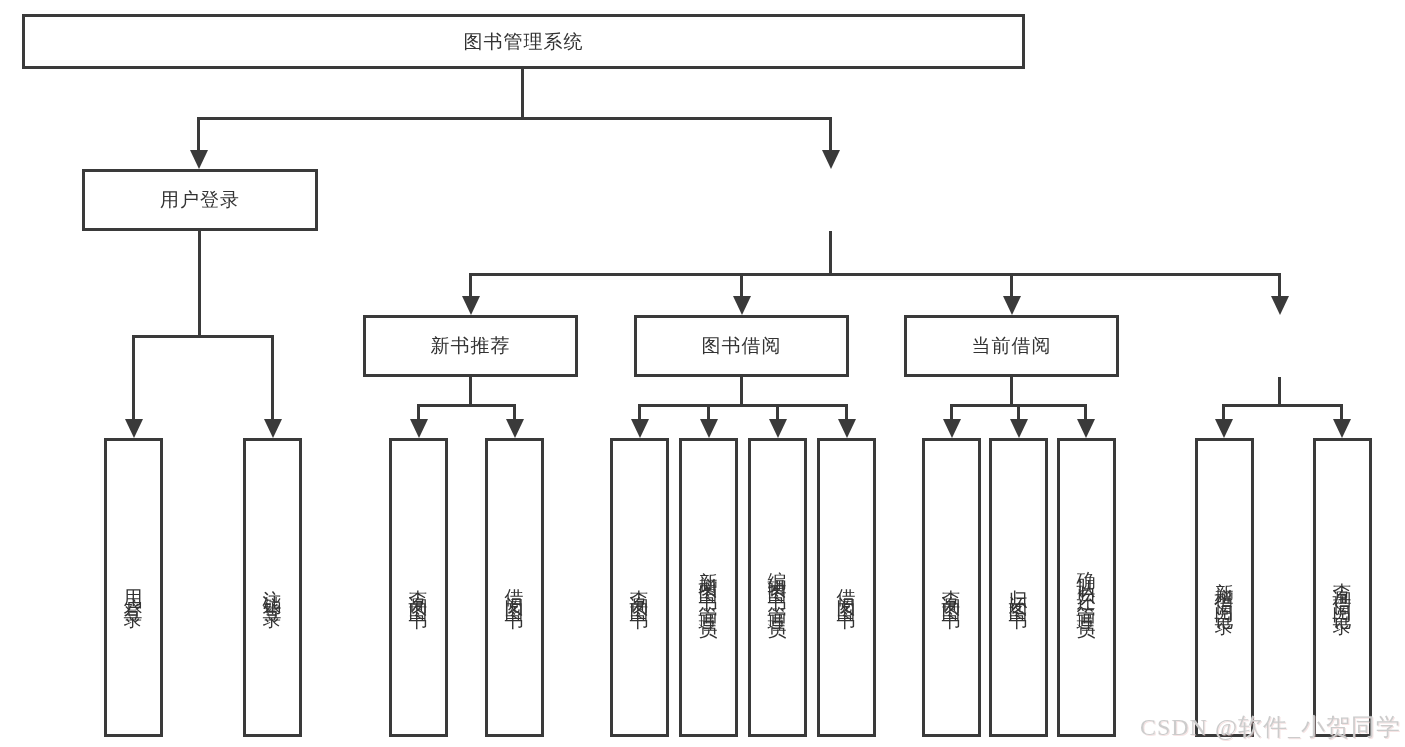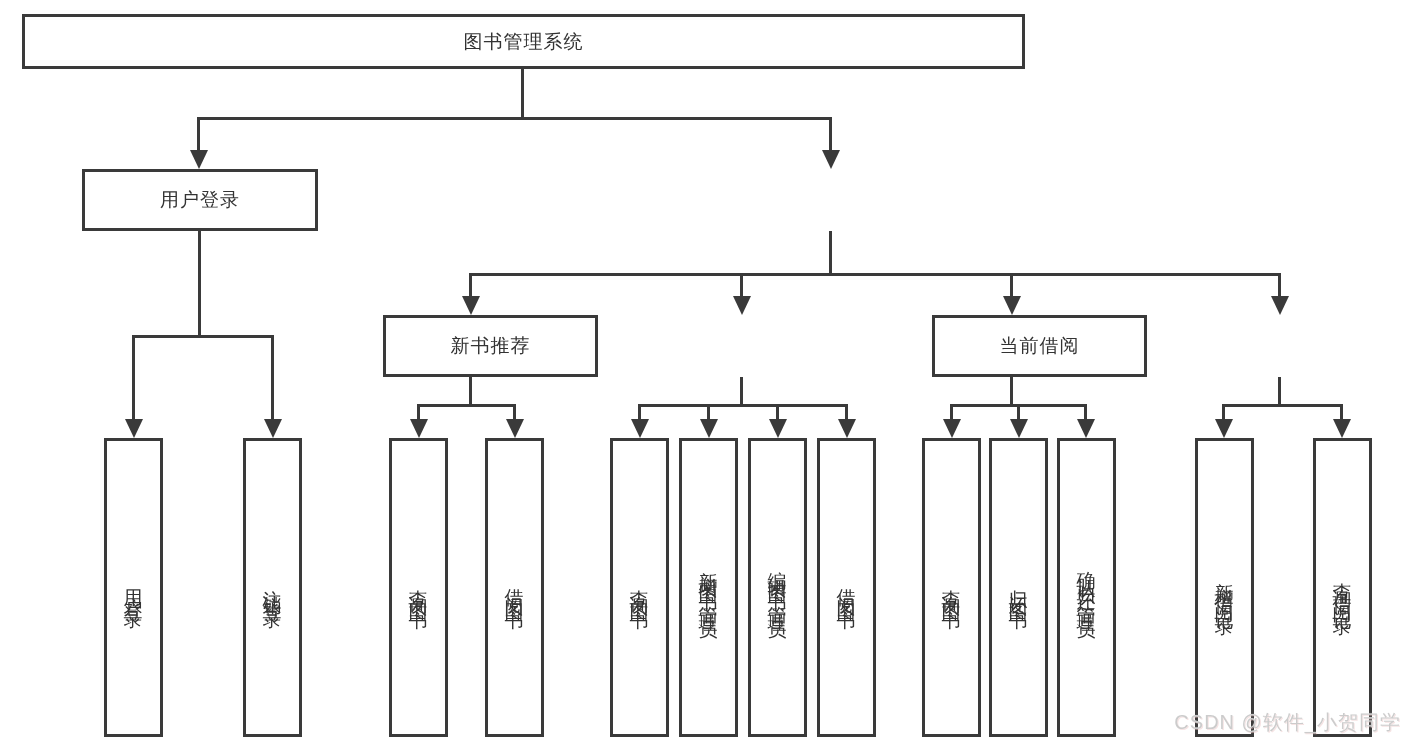--- a/index.html
+++ b/index.html
@@ -5,21 +5,21 @@
   :root{
     --line:#3a3a3a;
     --text:#333333;
     --bg:#ffffff;
     --watermark:#cccccc;
   }
   html,body{margin:0;padding:0;background:var(--bg);}
   .canvas{
     position:relative;width:1405px;height:747px;background:var(--bg);
     overflow:hidden;
-    font-family:Liberation Sans, sans-serif;
+    font-family:Liberation Serif, serif;
     color:var(--text);
   }
   .box{
     position:absolute;box-sizing:border-box;
     border:3px solid var(--line);background:var(--bg);
     display:flex;align-items:center;justify-content:center;
     font-size:19px;letter-spacing:1px;color:var(--text);
     z-index:2;
   }
   .leaf{
@@ -33,46 +33,49 @@
     font-size:19px;line-height:1;letter-spacing:7px;color:var(--text);
   }
   .hline{position:absolute;height:3px;background:var(--line);z-index:1;}
   .vline{position:absolute;width:3px;background:var(--line);z-index:1;}
   .arrow{
     position:absolute;width:0;height:0;z-index:1;
     border-left:9px solid transparent;border-right:9px solid transparent;
     border-top:19px solid var(--line);
   }
   .watermark{
-    position:absolute;right:4px;bottom:11px;z-index:5;
-    font-size:20px;letter-spacing:1px;color:var(--watermark);
+    position:absolute;right:4px;bottom:4px;z-index:5;
+    font-size:24px;letter-spacing:1px;color:var(--watermark);
     text-shadow:0 0 1px rgba(255,255,255,.8), 1px 1px 0 rgba(236,190,190,.45);
     white-space:nowrap;
   }
 </style>
 </head>
 <body>
 
 <div class="canvas">
 
   <div class="box" style="left:22px;top:14px;width:1003px;height:55px;">
     <span>图书管理系统</span>
   </div>
 
   <div class="box" style="left:82px;top:169px;width:236px;height:62px;">
     <span>用户登录</span>
   </div>
 
 
-  <div class="box" style="left:383px;top:315px;width:215px;height:62px;">
+  <div class="box" style="left:363px;top:315px;width:215px;height:62px;">
     <span>新书推荐</span>
   </div>
 
+  <div class="box" style="left:634px;top:315px;width:215px;height:62px;">
+    <span>图书借阅</span>
+  </div>
 
-  <div class="box" style="left:904px;top:315px;width:215px;height:62px;margin-left:28px;">
+  <div class="box" style="left:904px;top:315px;width:215px;height:62px;">
     <span>当前借阅</span>
   </div>
 
 
   <div class="leaf" style="left:104px;top:438px;width:59px;height:299px;">
     <span class="vtext">用户登录</span>
   </div>
   <div class="leaf" style="left:243px;top:438px;width:59px;height:299px;">
     <span class="vtext">注销登录</span>
   </div>

